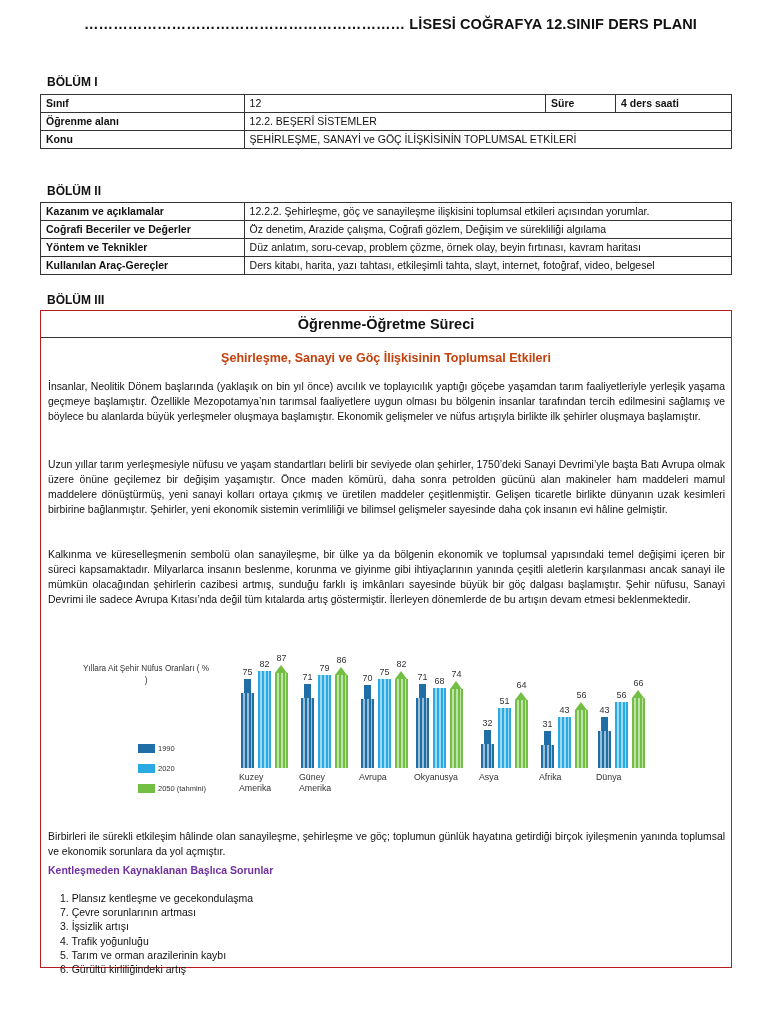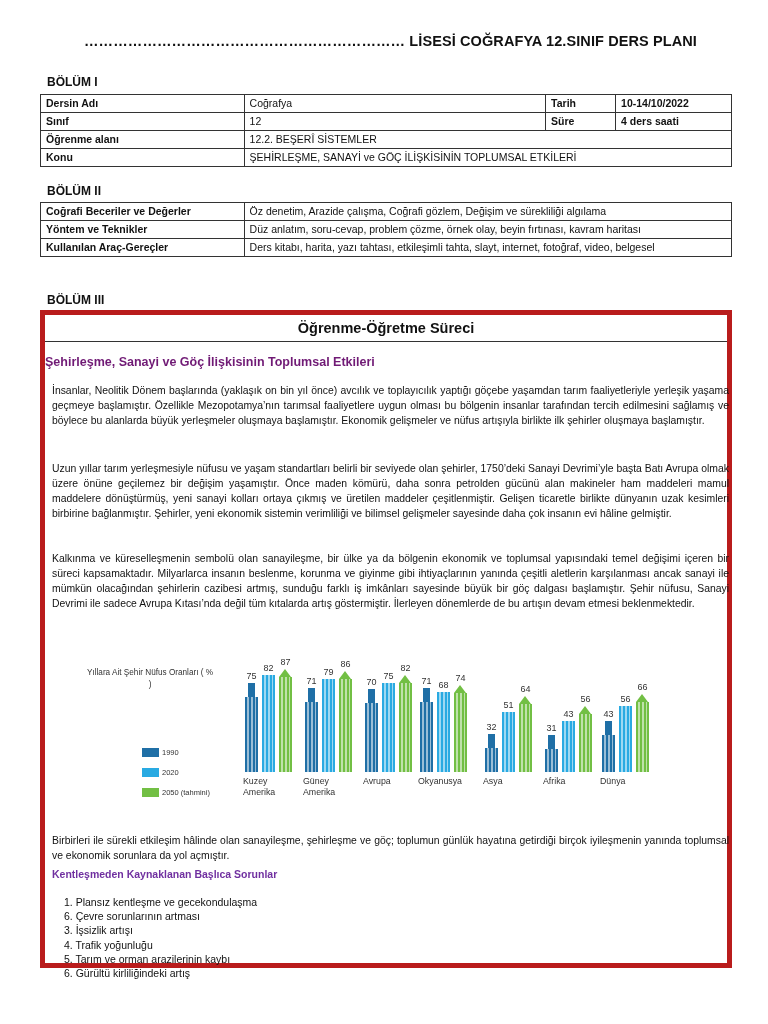--- a/index.html
+++ b/index.html
@@ -1,25 +1,25 @@
 <!DOCTYPE html>
 <html><head>
 <meta charset="utf-8">
 <style>
   html, body { margin:0; padding:0; background:#fff; }
   body { width:768px; height:1024px; position:relative; overflow:hidden;
          font-family:"Liberation Sans", "DejaVu Sans", sans-serif; color:#111; }
-  .page-title { position:absolute; left:84px; top:33px; font-size:14.5px; font-weight:bold; letter-spacing:0.1px; white-space:nowrap; }
+  .page-title { position:absolute; left:84px; top:16px; font-size:14.5px; font-weight:bold; letter-spacing:0.1px; white-space:nowrap; }
   .section-label { position:absolute; left:47px; font-size:12px; font-weight:bold; }
   table.info { position:absolute; left:40px; border-collapse:collapse; font-size:10.5px; }
   table.info td { border:1px solid #333; padding:1px 5px; height:15px; line-height:15px; white-space:nowrap; }
   table.info td.k { font-weight:bold; }
-  .frame { position:absolute; left:40px; top:310px; width:692px; height:658px; border:5px solid #b91c1c; box-sizing:border-box; }
+  .frame { position:absolute; left:40px; top:310px; width:692px; height:658px; border:1px solid #b91c1c; box-sizing:border-box; }
   .frame-head { height:26px; border-bottom:1px solid #333; text-align:center; font-size:14.5px; font-weight:bold; line-height:26px; }
-  .sub-title { position:absolute; left:0; width:100%; top:40px; text-align:left; color:#701a75; font-weight:bold; font-size:12.5px; }
+  .sub-title { position:absolute; left:0; width:100%; top:40px; text-align:center; color:#c2410c; font-weight:bold; font-size:12.5px; }
   .para { position:absolute; left:7px; width:677px; font-size:10.4px; line-height:15px; text-align:justify; }
   .chart { position:absolute; left:40px; top:322px; width:620px; height:180px; }
   .chart-title { position:absolute; left:0; top:30px; width:130px; text-align:center; font-size:8.2px; line-height:12px; color:#333; }
   .legend-item { position:absolute; left:57px; font-size:7.5px; color:#333; display:flex; align-items:center;margin-top:31px; }
   .legend-item .sw { width:17px; height:9px; margin-right:3px; display:inline-block; }
   .group { position:absolute; bottom:45px; }
   .bar { position:absolute; bottom:0; width:13px; }
   .bar .val { position:absolute; left:50%; transform:translateX(-50%); font-size:9px; color:#333; white-space:nowrap; }
   .bar .body { position:absolute; left:0; bottom:0; width:100%;
        background-image: linear-gradient(90deg, transparent 0 2px, rgba(255,255,255,0.55) 2px 4px, transparent 4px 6px, rgba(255,255,255,0.55) 6px 8px, transparent 8px 10px, rgba(255,255,255,0.55) 10px 11px, transparent 11px),
@@ -37,26 +37,20 @@
 
 <div class="section-label" style="top:75px;">BÖLÜM I</div>
 <table class="info" style="top:94px; width:692px;">
   <colgroup>
       <col style="width:204px">
       <col style="width:302px">
       <col style="width:70px">
       <col style="width:116px">
     </colgroup>
   <tbody>
-      <tr>
-    <td class="k">Dersin Adı</td>
-    <td>Coğrafya</td>
-    <td class="k">Tarih</td>
-    <td class="k">10-14/10/2022</td>
-  </tr>
   <tr>
     <td class="k">Sınıf</td>
     <td>12</td>
     <td class="k">Süre</td>
     <td class="k">4 ders saati</td>
   </tr>
   <tr>
     <td class="k">Öğrenme alanı</td>
     <td colspan="3">12.2. BEŞERÎ SİSTEMLER</td>
   </tr>
@@ -67,20 +61,24 @@
 </tbody>
   </table>
 
 <div class="section-label" style="top:184px;">BÖLÜM II</div>
 <table class="info" style="top:202px; width:692px;">
   <colgroup>
       <col style="width:204px">
       <col style="width:488px">
     </colgroup>
   <tbody>
+      <tr>
+    <td class="k">Kazanım ve açıklamalar</td>
+    <td>12.2.2. Şehirleşme, göç ve sanayileşme ilişkisini toplumsal etkileri açısından yorumlar.</td>
+  </tr>
   <tr>
     <td class="k">Coğrafi Beceriler ve Değerler</td>
     <td>Öz denetim, Arazide çalışma, Coğrafi gözlem, Değişim ve sürekliliği algılama</td>
   </tr>
   <tr>
     <td class="k">Yöntem ve Teknikler</td>
     <td>Düz anlatım, soru-cevap, problem çözme, örnek olay, beyin fırtınası, kavram haritası</td>
   </tr>
   <tr>
     <td class="k">Kullanılan Araç-Gereçler</td>
@@ -249,19 +247,19 @@
           </div>
         </div>
       </div>
   </div>
 
   <div class="para" style="top:518px;">Birbirleri ile sürekli etkileşim hâlinde olan sanayileşme, şehirleşme ve göç; toplumun günlük hayatına getirdiği birçok iyileşmenin yanında toplumsal ve ekonomik sorunlara da yol açmıştır.</div>
 
   <div class="list-title">Kentleşmeden Kaynaklanan Başlıca Sorunlar</div>
   <ul class="list">
     <li>1. Plansız kentleşme ve gecekondulaşma</li>
-    <li>6. Çevre sorunlarının artması</li>
+    <li>7. Çevre sorunlarının artması</li>
     <li>3. İşsizlik artışı</li>
     <li>4. Trafik yoğunluğu</li>
     <li>5. Tarım ve orman arazilerinin kaybı</li>
     <li>6. Gürültü kirliliğindeki artış</li>
   </ul>
 </div>
 
 </body></html>

